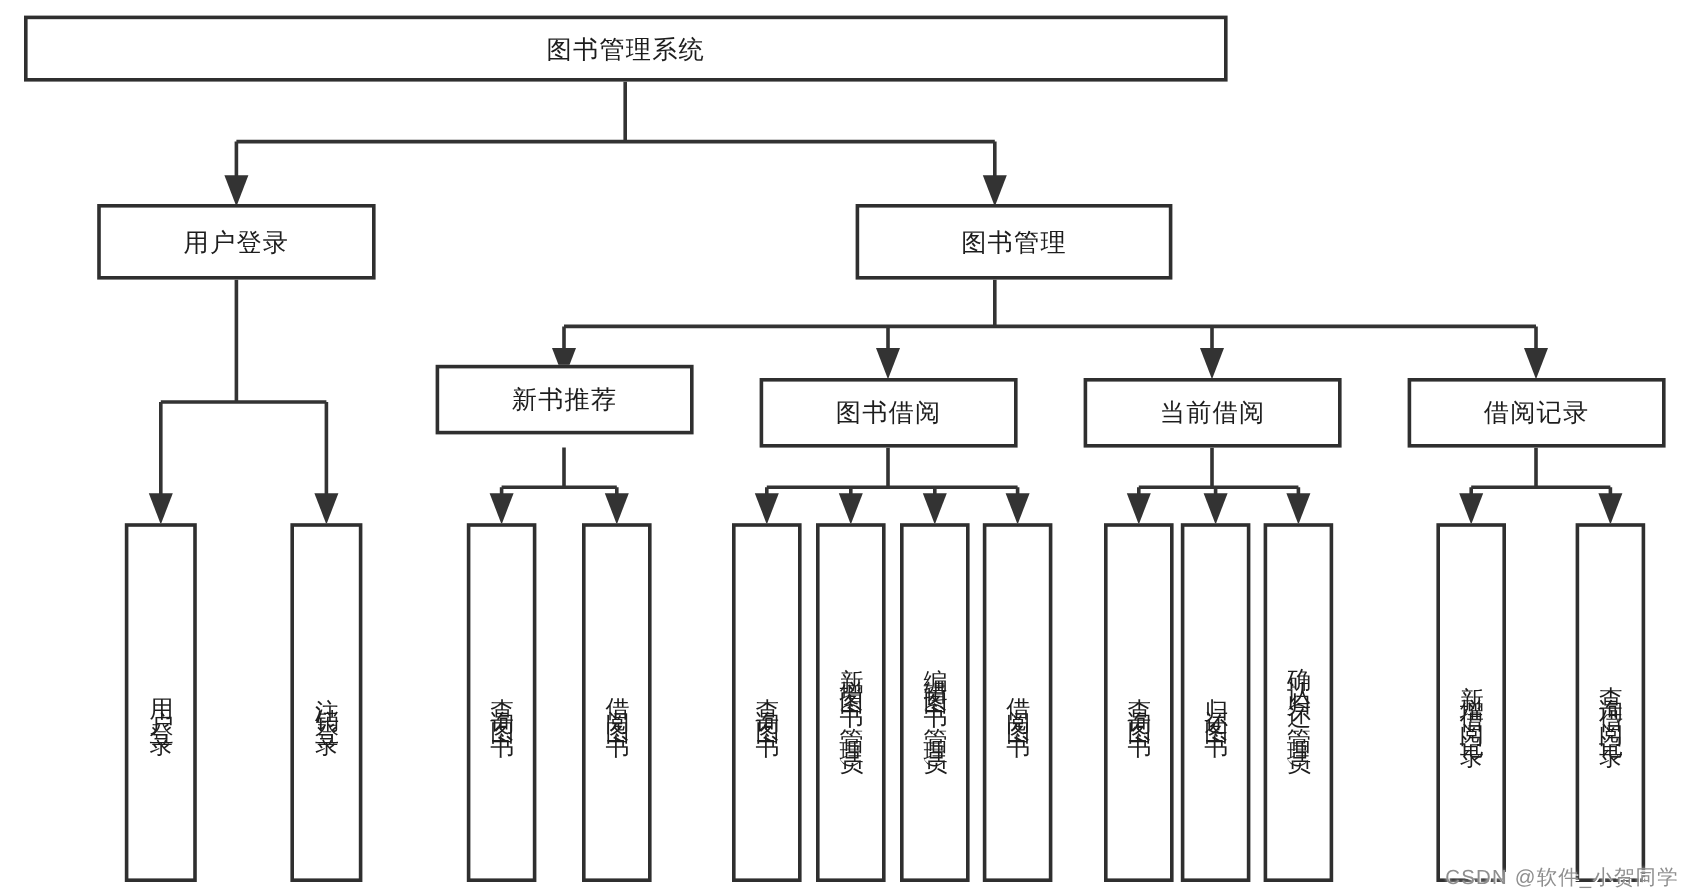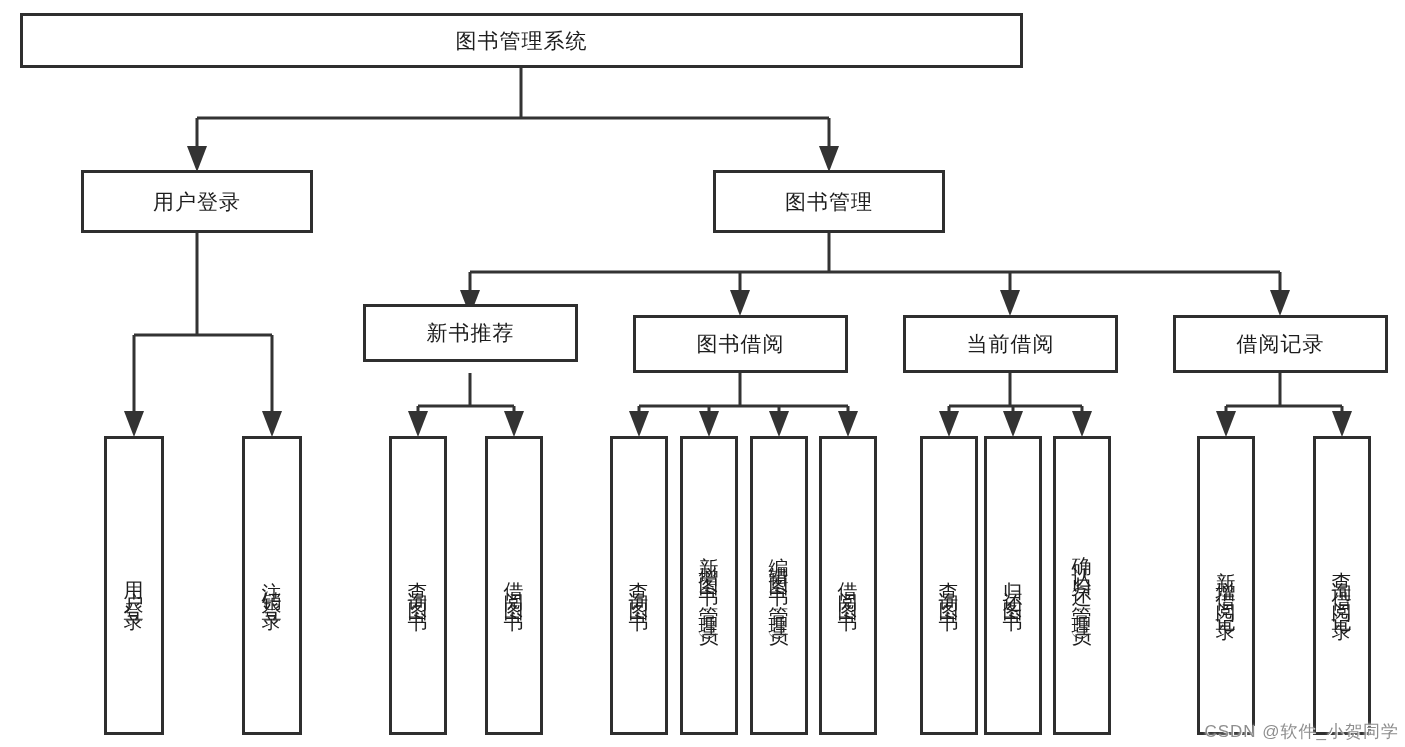--- a/index.html
+++ b/index.html
@@ -108,21 +108,21 @@
     </g>
   </svg>
 
   <div class="box" style="left:20px; top:13px; width:1003px; height:55px;">
     <span class="hlabel">图书管理系统</span>
   </div>
 
   <div class="box" style="left:81px; top:170px; width:232px; height:63px;">
     <span class="hlabel">用户登录</span>
   </div>
-  <div class="box" style="left:713px; top:170px; width:232px; height:63px;">
+  <div class="box" style="left:713px; top:170px; width:264px; height:63px;">
     <span class="hlabel">图书管理</span>
   </div>
 
   <div class="box" style="left:363px; top:304px; width:215px; height:58px;">
     <span class="hlabel">新书推荐</span>
   </div>
   <div class="box" style="left:903px; top:315px; width:215px; height:58px;">
     <span class="hlabel">当前借阅</span>
   </div>
   <div class="box" style="left:633px; top:315px; width:215px; height:58px;">

